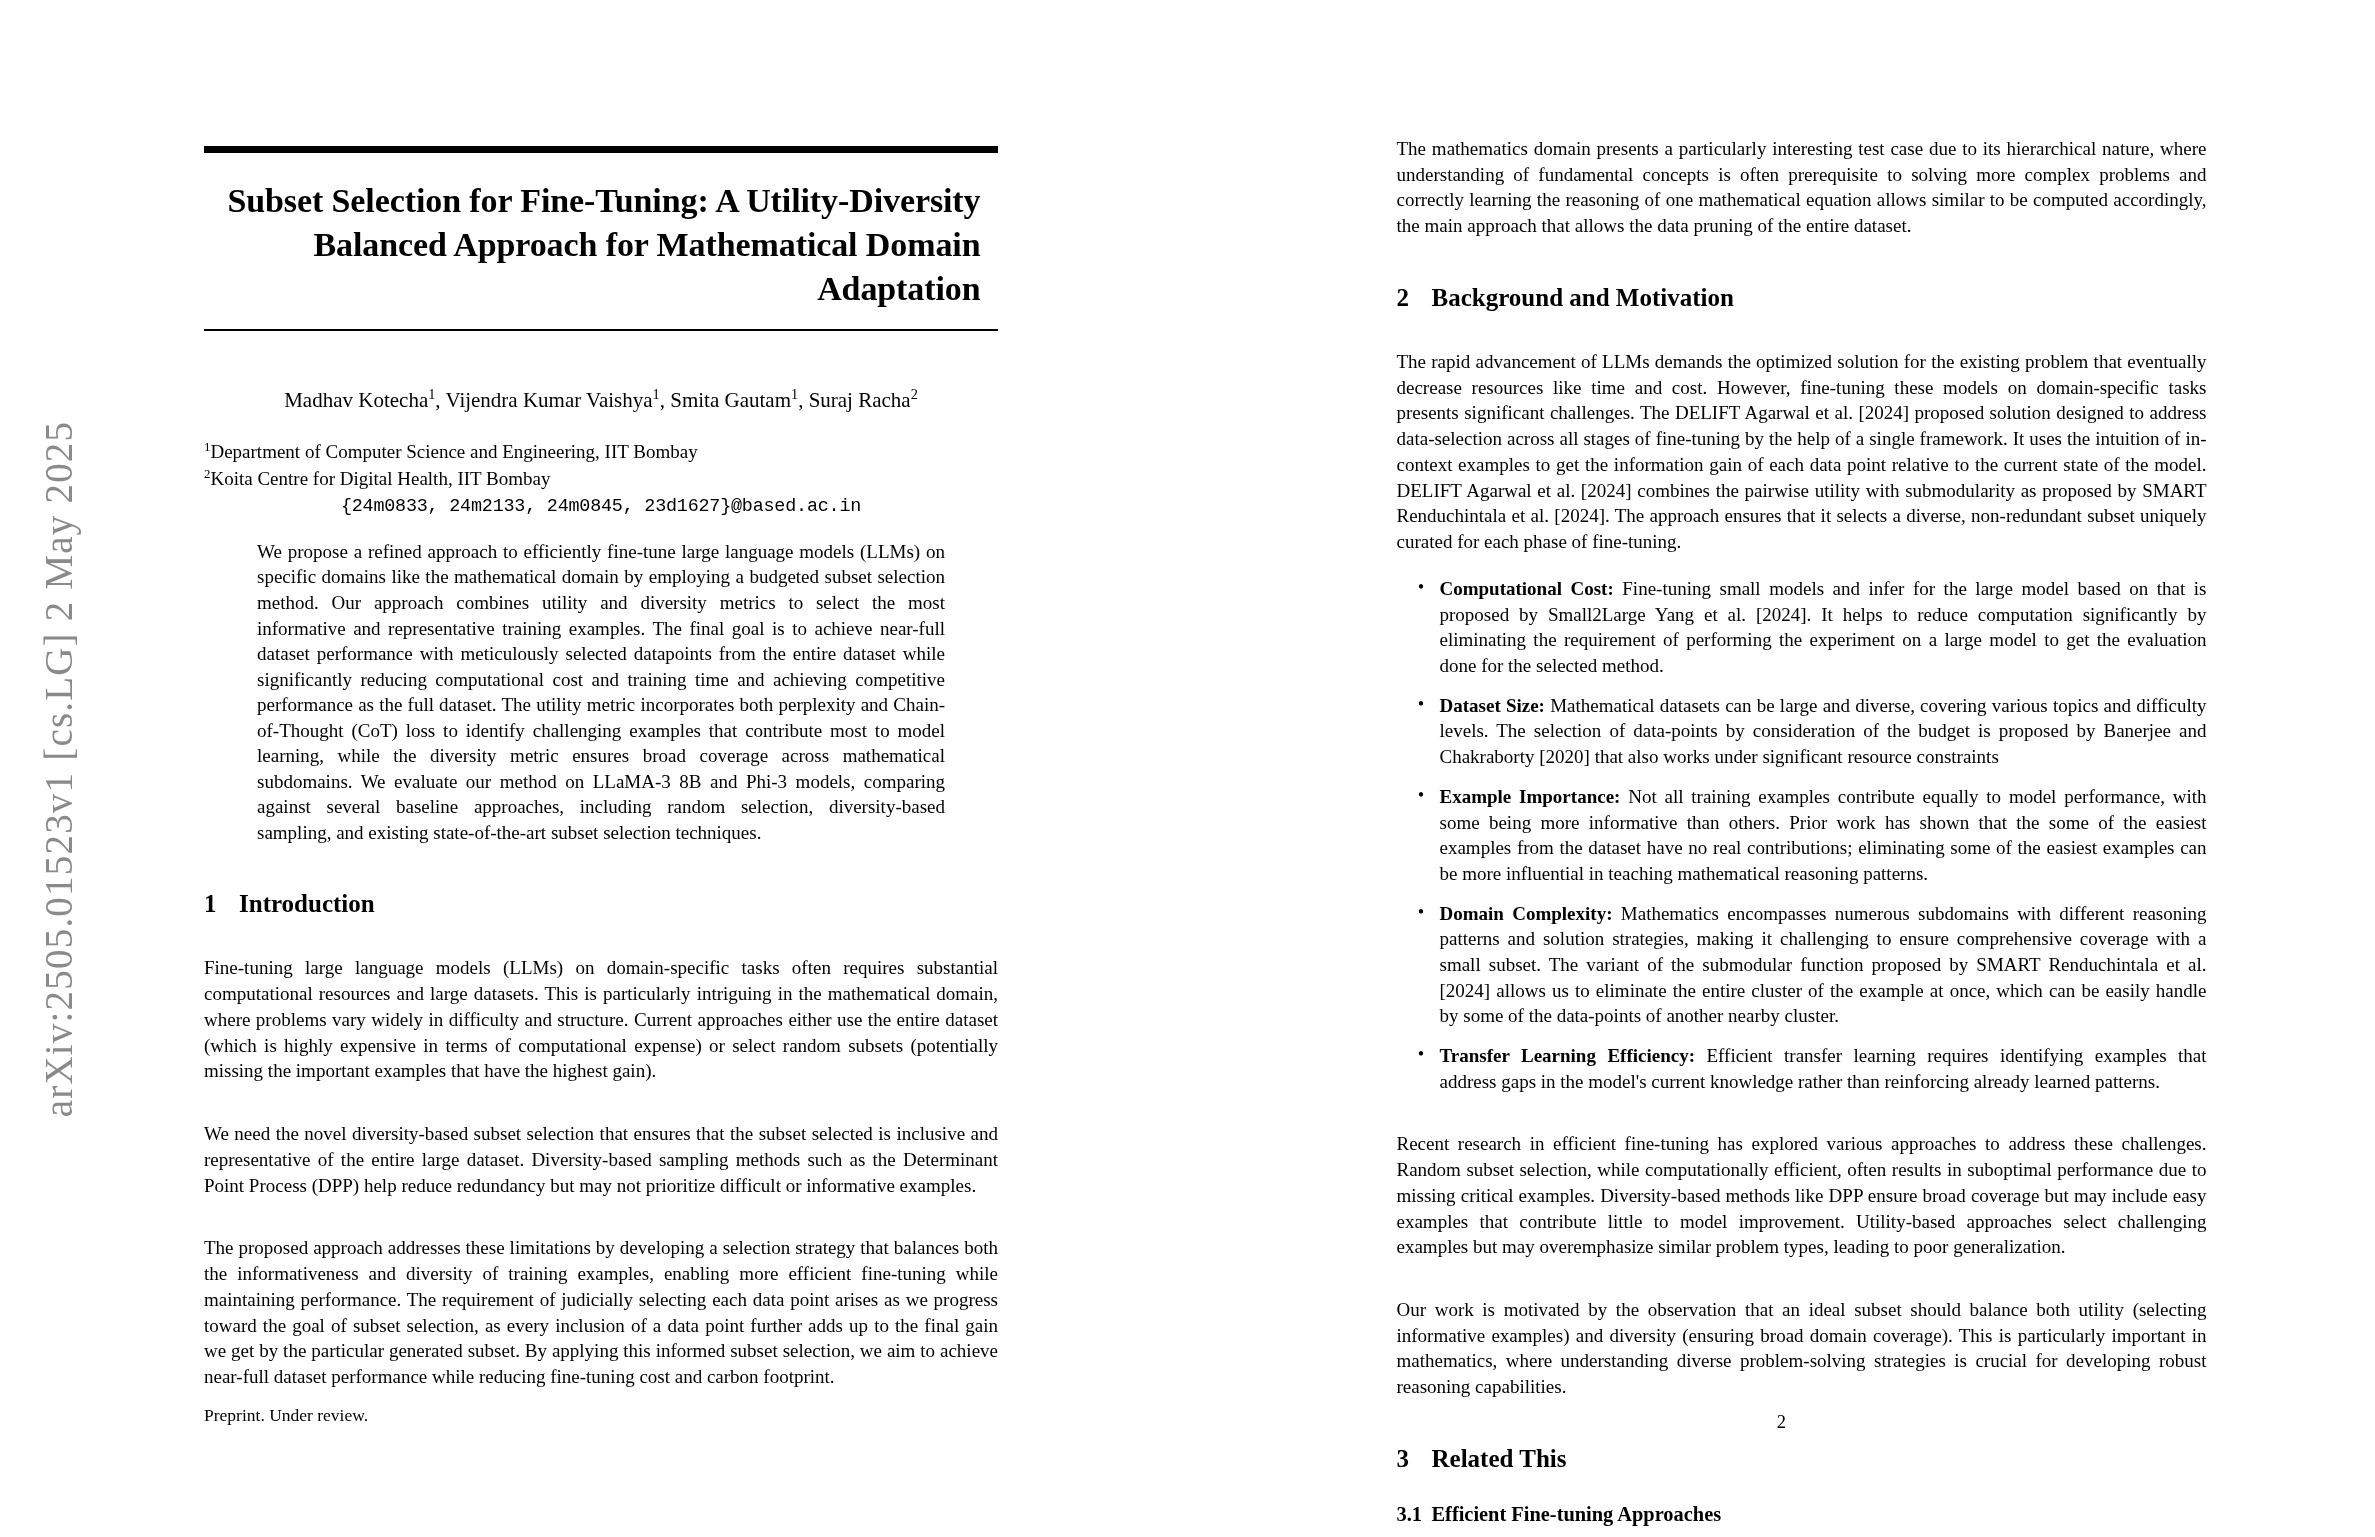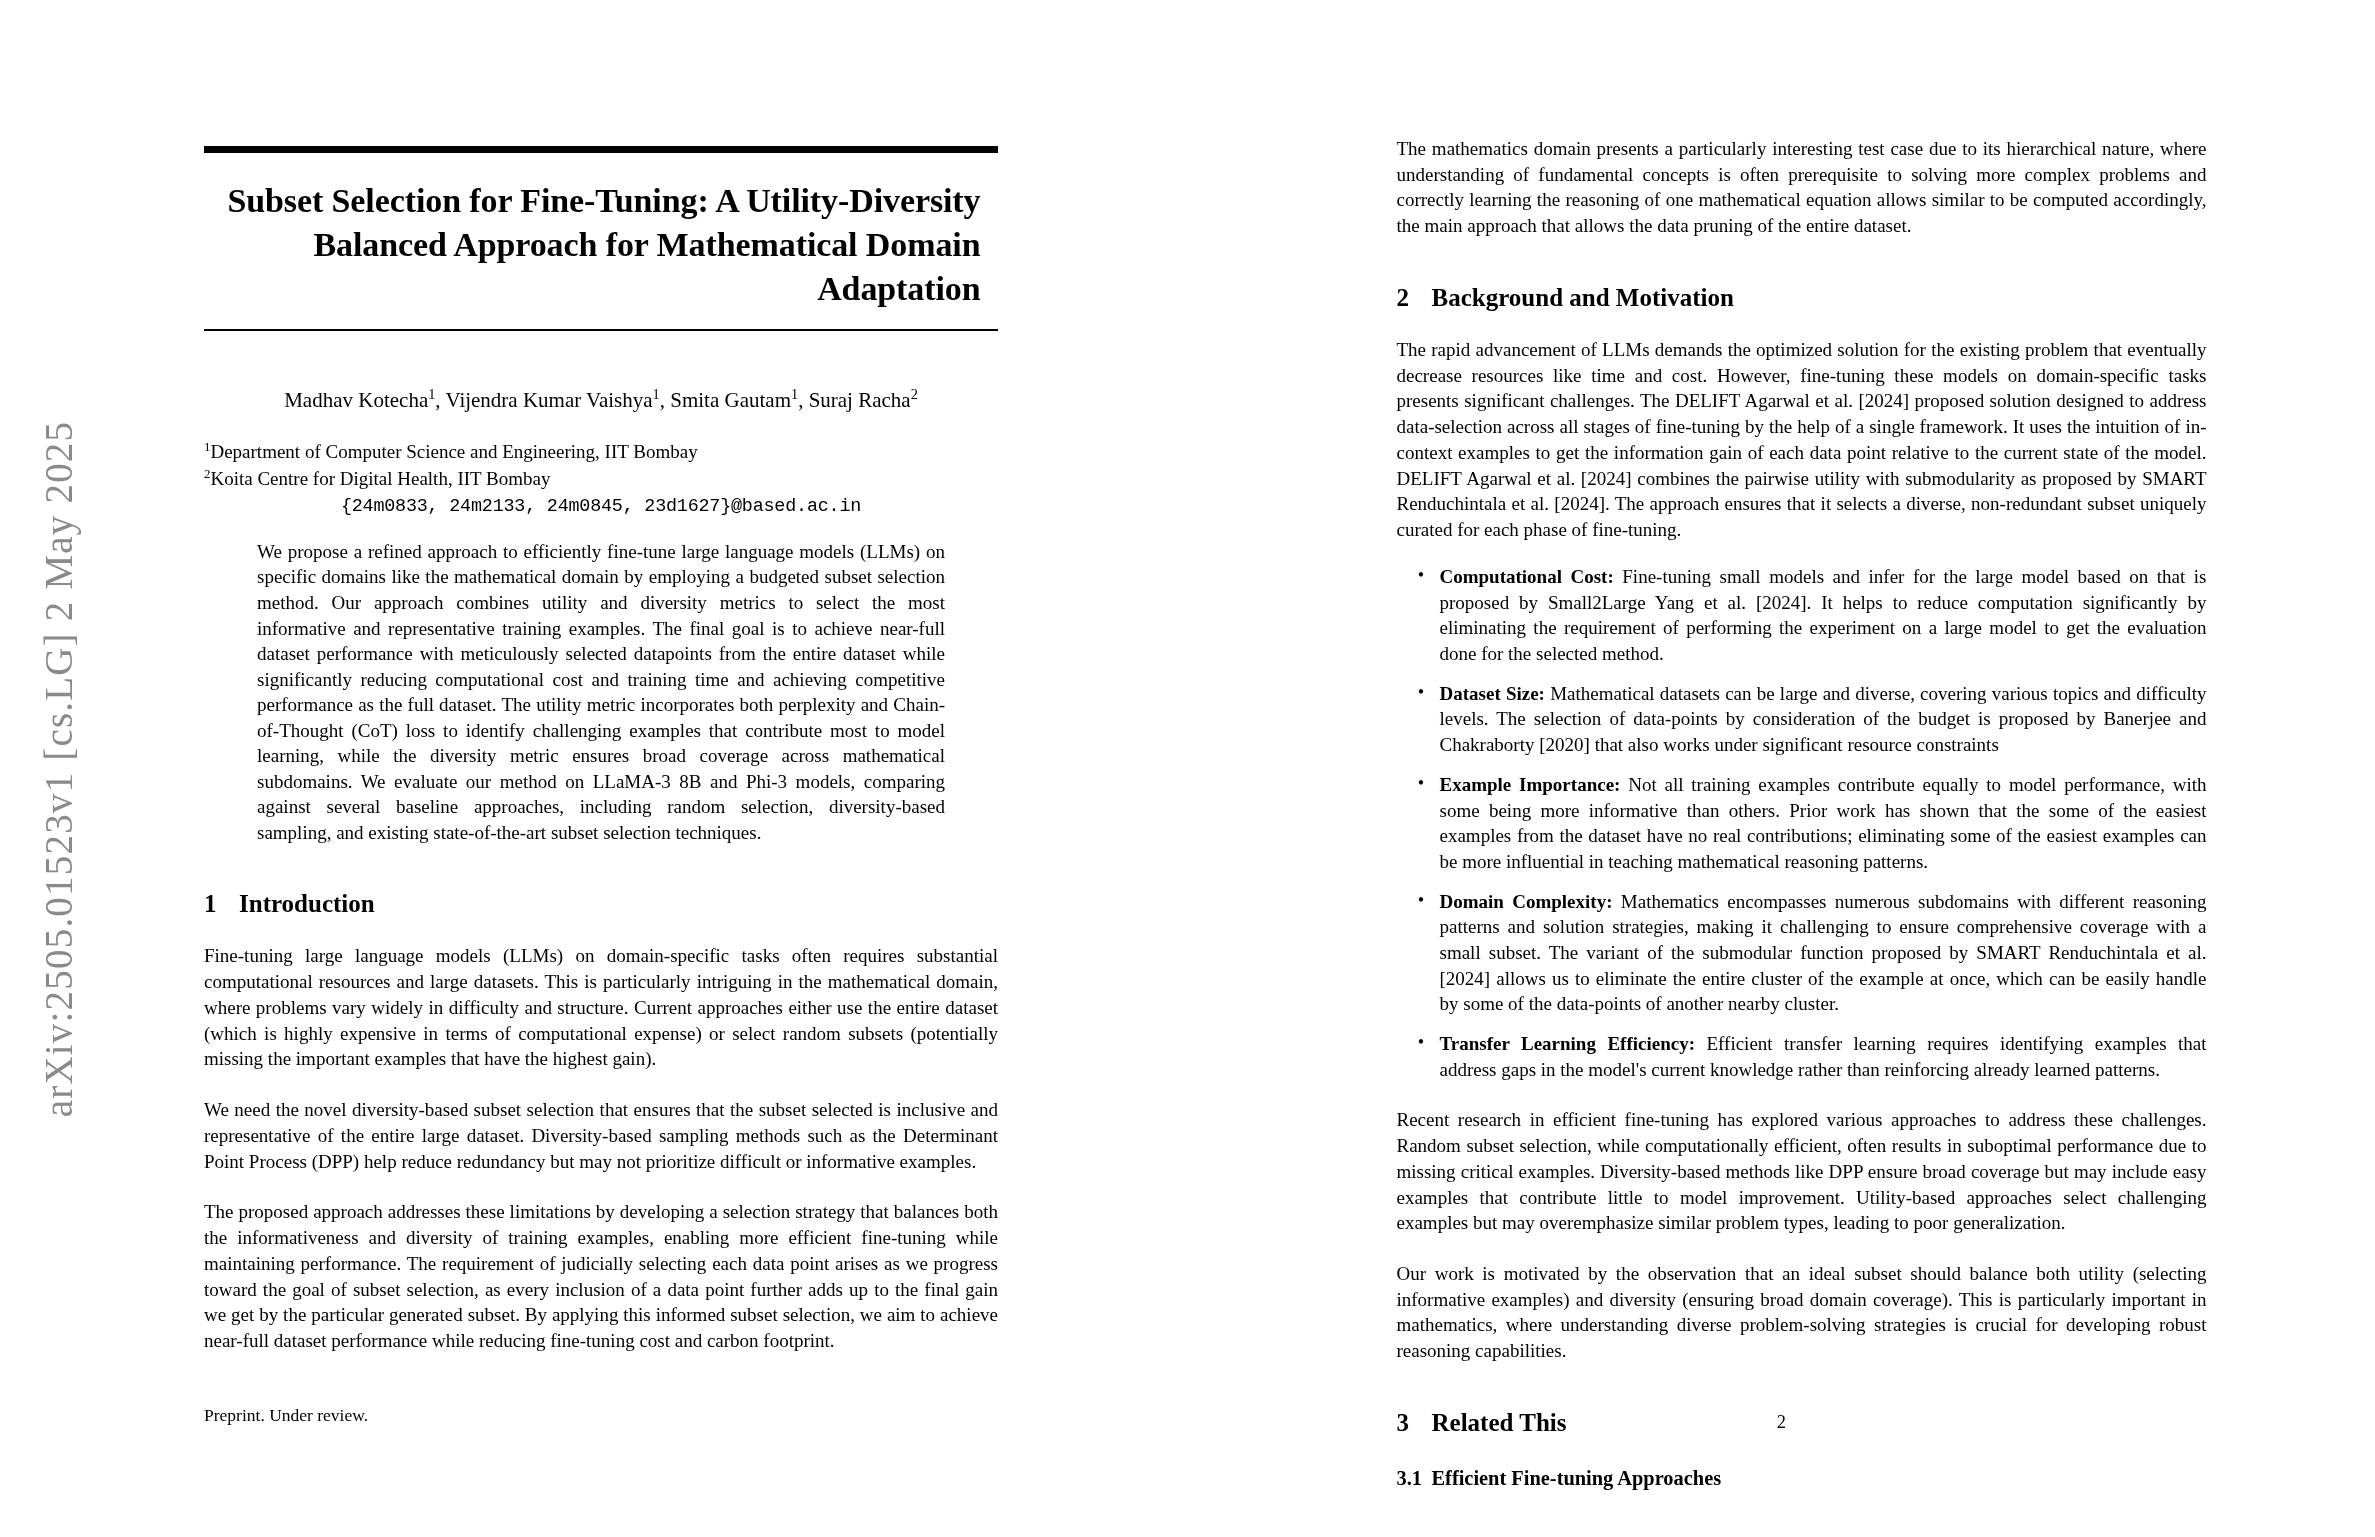--- a/index.html
+++ b/index.html
@@ -132,21 +132,21 @@
     font-size: 20.4px;
     font-weight: bold;
     margin-top: 30px;
   }
   .h2 .num { display: inline-block; min-width: 35px; }
 
   .para {
     font-size: 19px;
     line-height: 1.355;
     text-align: justify;
-    margin-top: 25px;
+    margin-top: 37px;
   }
 
   .bullets {
     margin: 21.3px 0 0 0;
     padding: 0;
     list-style: none;
   }
   .bullets li {
     position: relative;
     padding-left: 43px;

